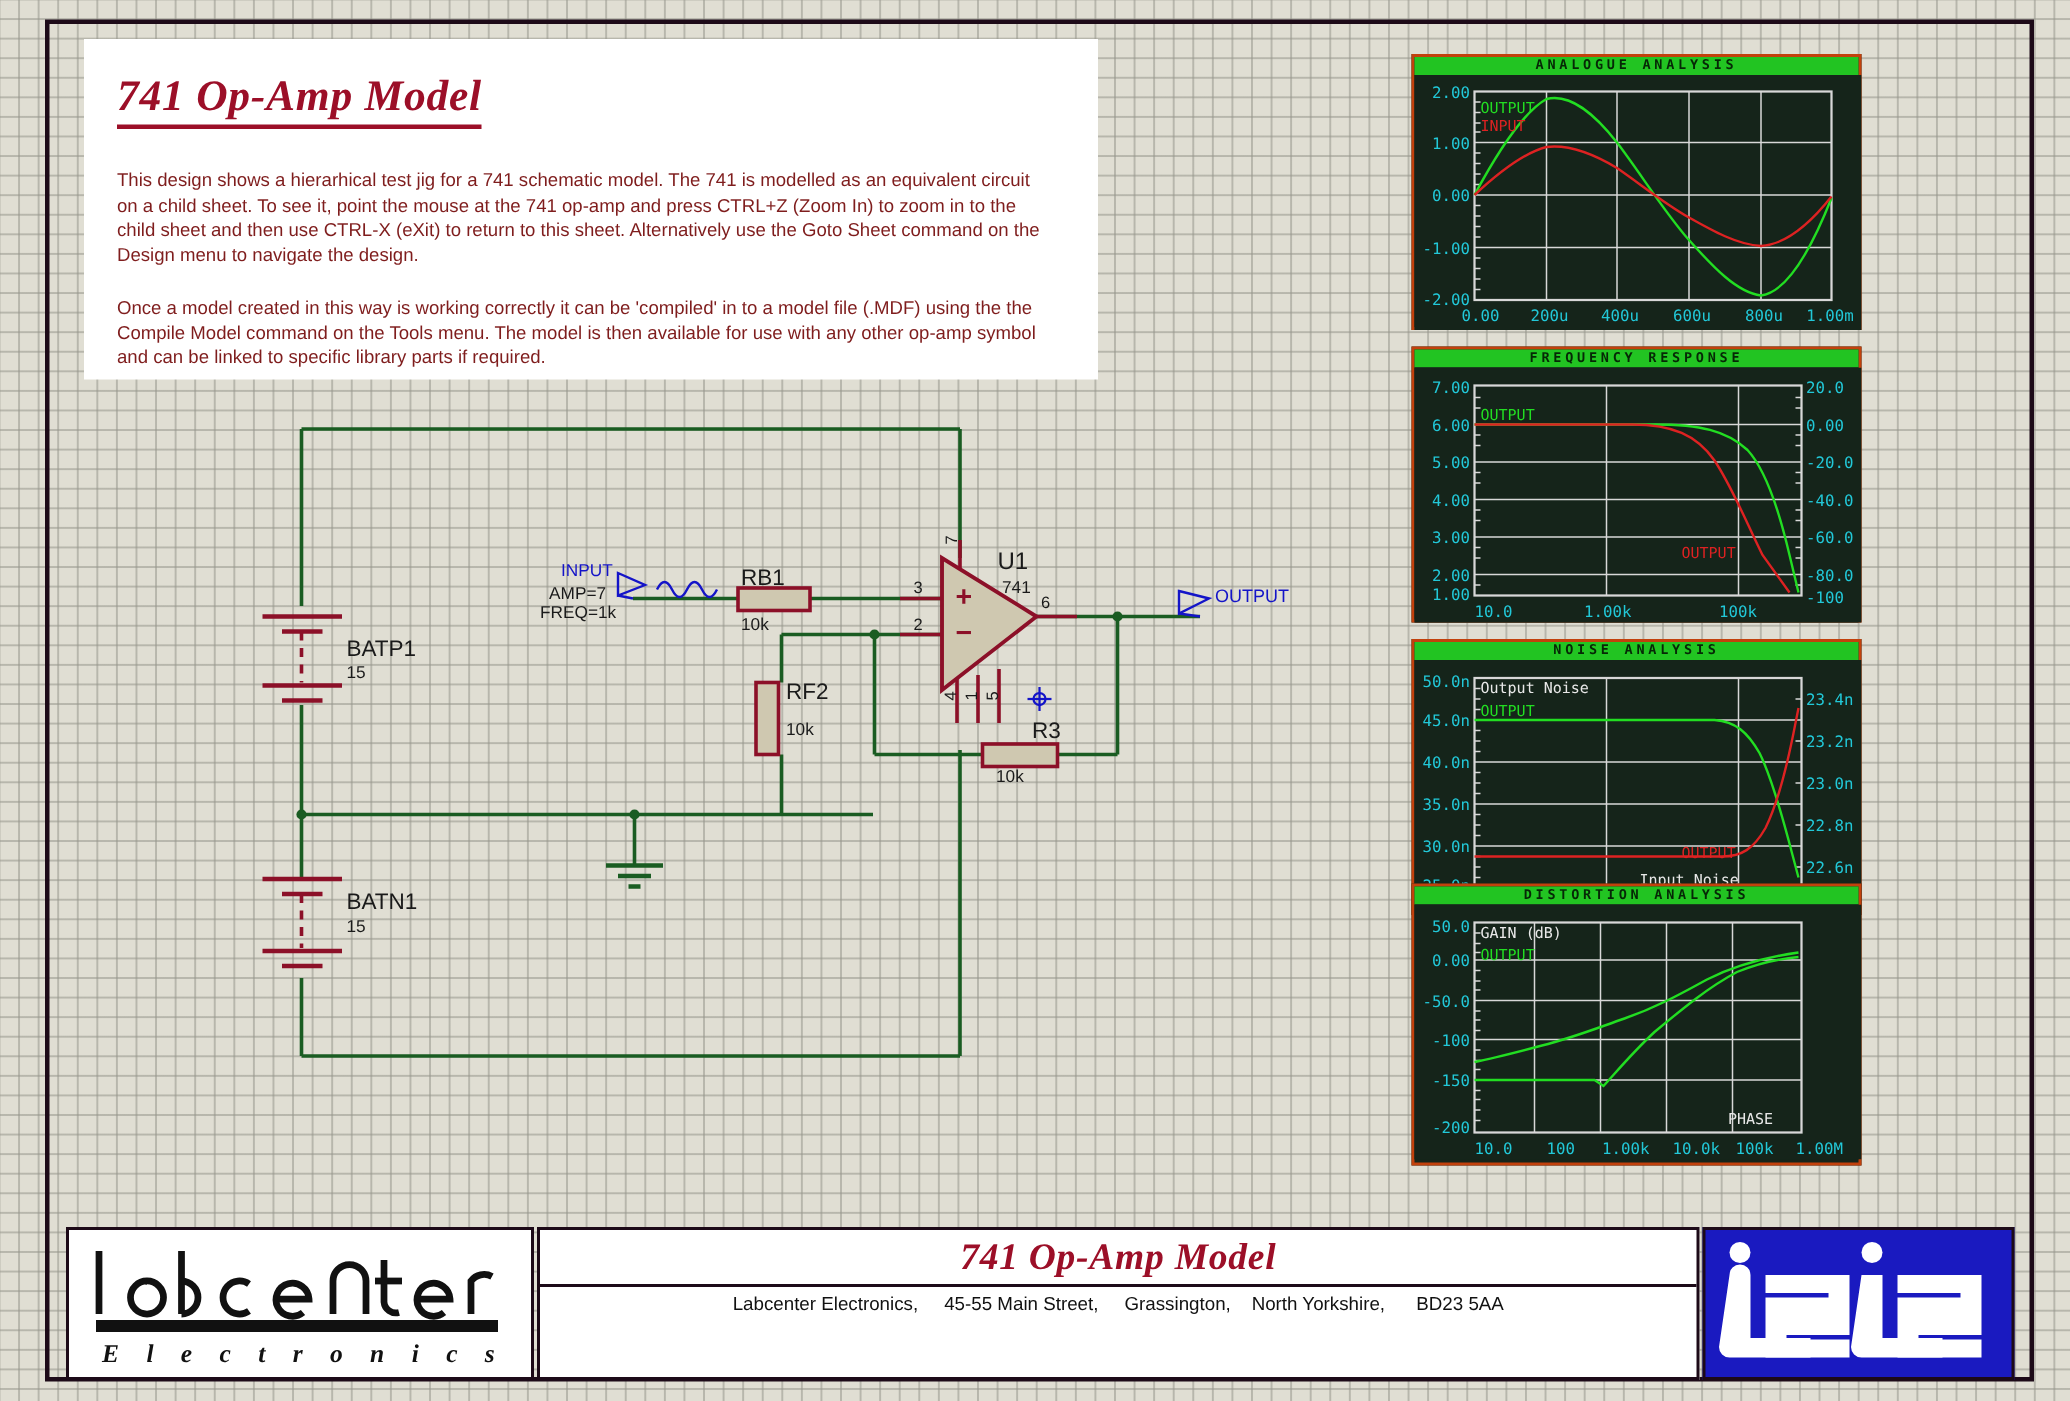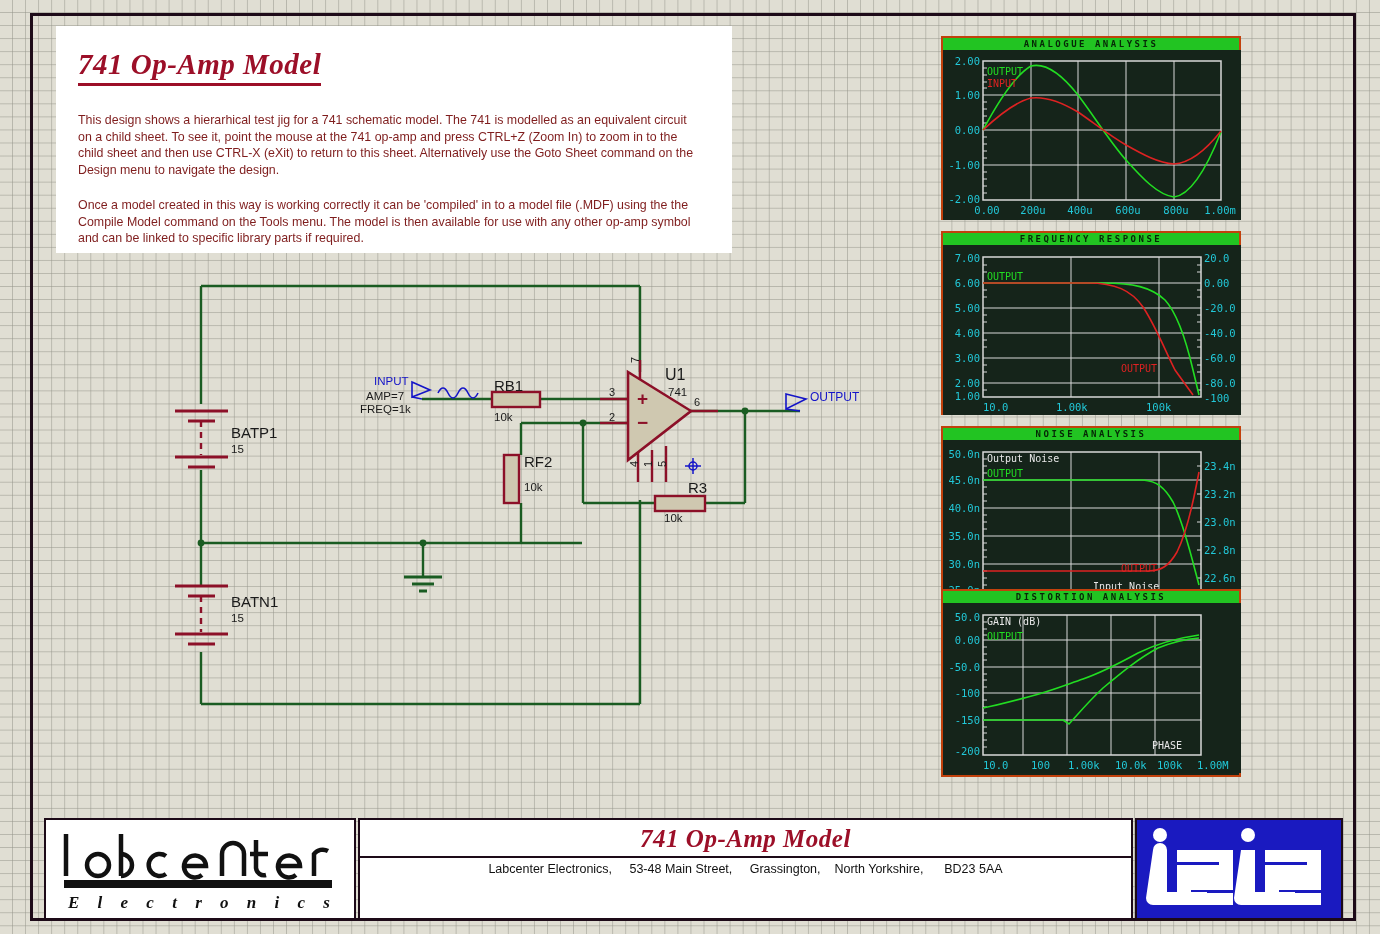--- a/index.html
+++ b/index.html
@@ -496,21 +496,21 @@
         <path d="M268,56 L268,34 a11,11 0 0,1 14,-3"></path>
       </g>
       <rect x="18" y="60" width="268" height="8" fill="#111"></rect>
       <text x="22" y="88" font-family="Liberation Serif, serif" font-weight="bold" font-style="italic" font-size="17" letter-spacing="7" fill="#111">E l e c t r o n i c s</text>
     </svg>
   </div>
 
   <div id="titlebox">
     <div class="ttl">741 Op-Amp Model</div>
     <hr>
-    <div class="line">Labcenter Electronics,     53-48 Main Street,     Grassington,    North Yorkshire,      BD23 5AA</div>
+    <div class="line">Labcenter Electronics,     45-55 Main Street,     Grassington,    North Yorkshire,      BD23 5AA</div>
     <div class="line">
       
       
       
       
     </div>
   </div>
 
   <div id="isisbox">
     <svg width="204" height="98" viewBox="0 0 204 98">

